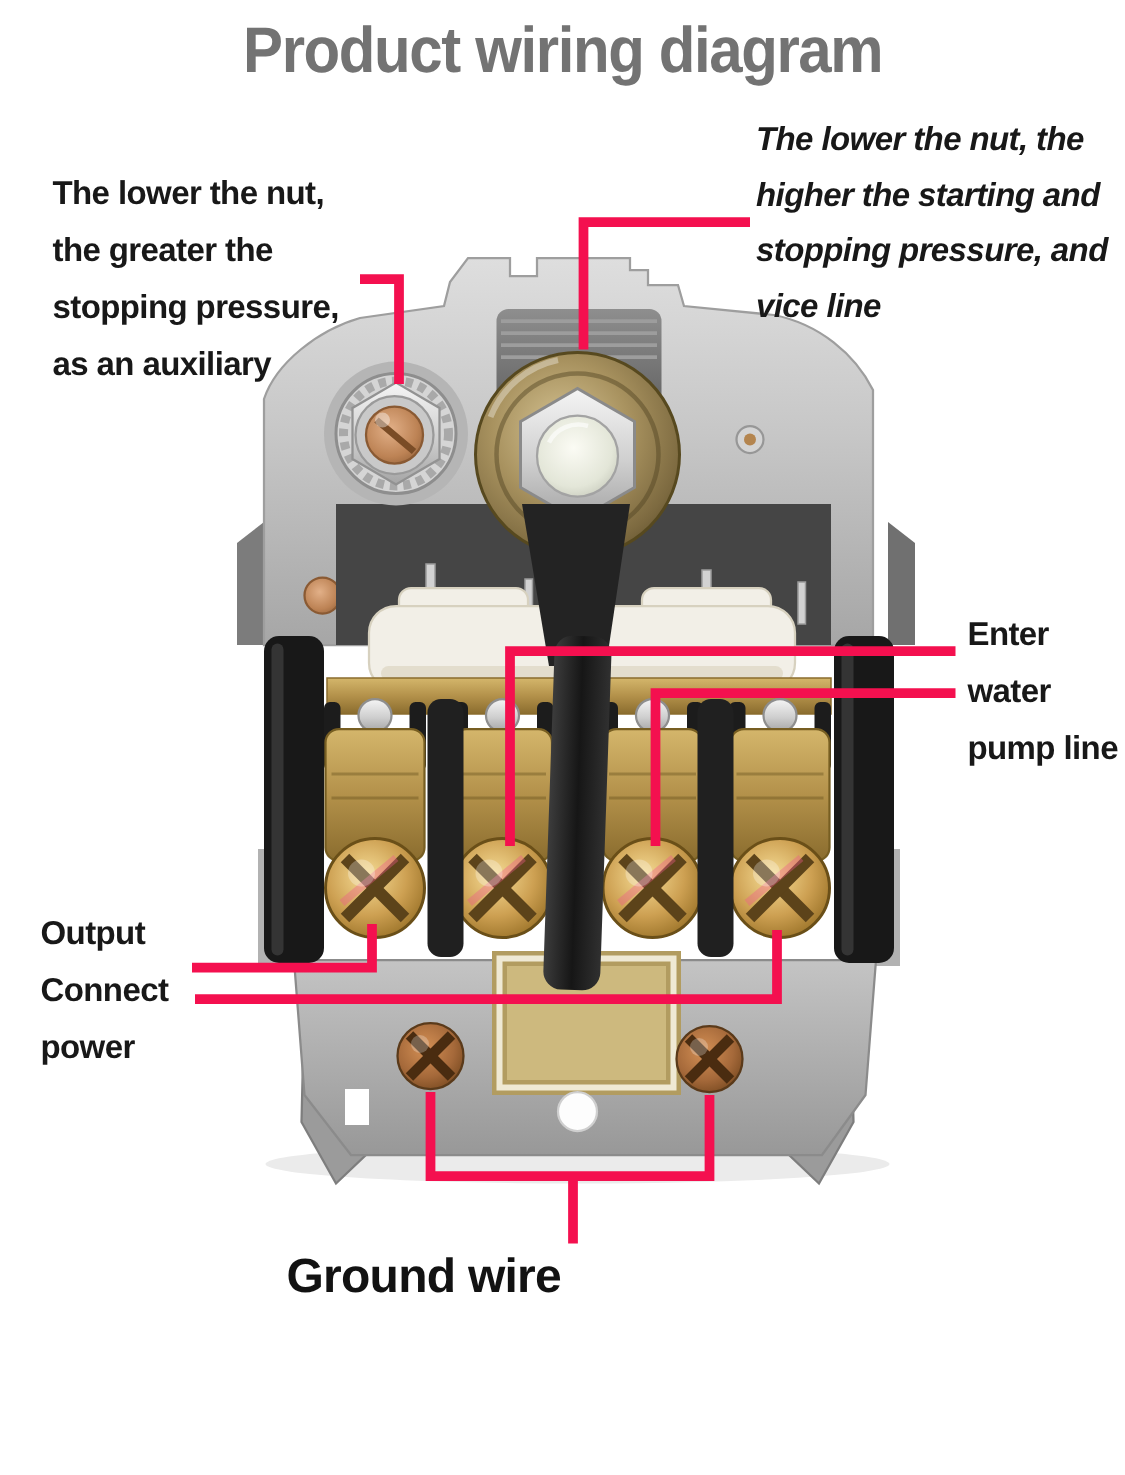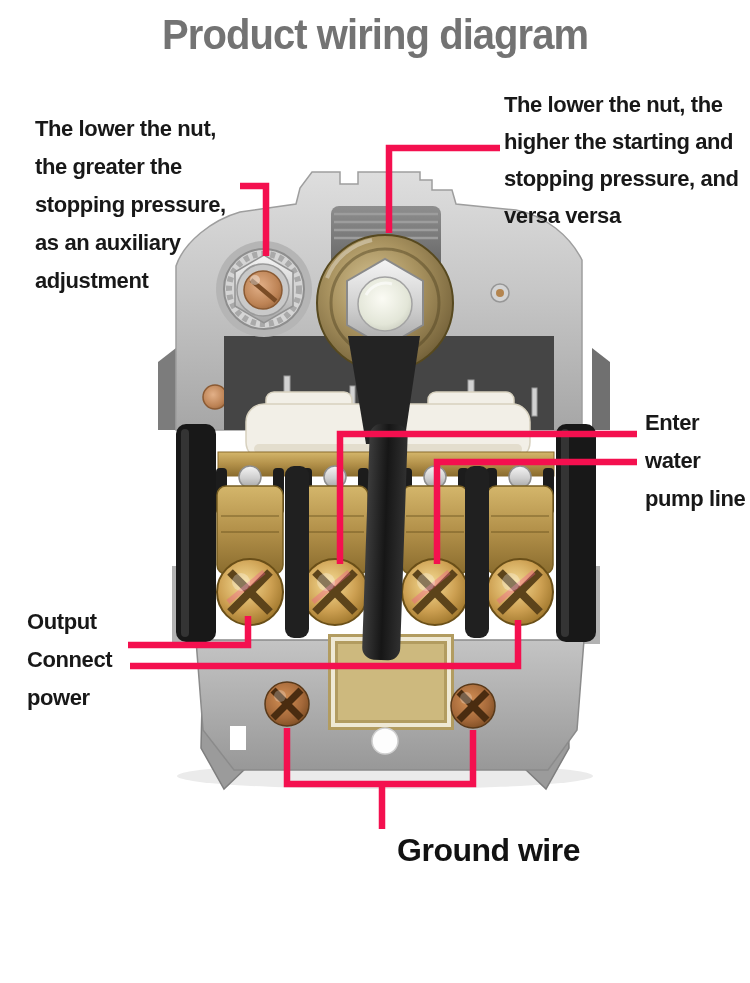--- a/index.html
+++ b/index.html
@@ -11,21 +11,21 @@
     position:absolute;top:10px;left:0;width:750px;text-align:center;
     font-size:43px;font-weight:bold;letter-spacing:-1px;color:#737373;white-space:nowrap;
   }
   .title>span{display:inline-block;transform:scaleX(.93);transform-origin:50% 50%;}
   .ann{
     position:absolute;font-weight:bold;font-size:22px;line-height:38px;
     letter-spacing:-.4px;color:#181818;white-space:nowrap;
   }
   .ann-right{line-height:37px;}
   .ground{
-    position:absolute;left:180px;top:822px;width:400px;text-align:right;
+    position:absolute;left:191px;top:822px;width:400px;text-align:left;
     font-weight:bold;font-size:32px;line-height:57px;letter-spacing:-.5px;color:#121212;white-space:nowrap;
   }
   svg.figure{position:absolute;left:0;top:0;}
   .leader{stroke:var(--accent,#f4104f);stroke-width:6.5;fill:none;stroke-linecap:butt;stroke-linejoin:miter;}
 </style>
 </head>
 <body>
 
 <div class="canvas">
 
@@ -259,28 +259,27 @@
 
   <div class="title">
     <span>Product wiring diagram</span>
   </div>
 
   <div class="ann" style="left:35px;top:110px;">
     <div>The lower the nut,</div>
     <div>the greater the</div>
     <div>stopping pressure,</div>
     <div>as an auxiliary</div>
-    <div>adjustment</div>
-  </div>
-
-  <div class="ann ann-right" style="left:504px;top:86px;">
+  </div>
+
+  <div class="ann ann-right" style="left:504px;top:74px;font-style:italic;">
     <div>The lower the nut, the</div>
     <div>higher the starting and</div>
     <div>stopping pressure, and</div>
-    <div>versa versa</div>
+    <div>vice line</div>
   </div>
 
   <div class="ann" style="left:645px;top:404px;">
     <div>Enter</div>
     <div>water</div>
     <div>pump line</div>
   </div>
 
   <div class="ann" style="left:27px;top:603px;">
     <div>Output</div>

